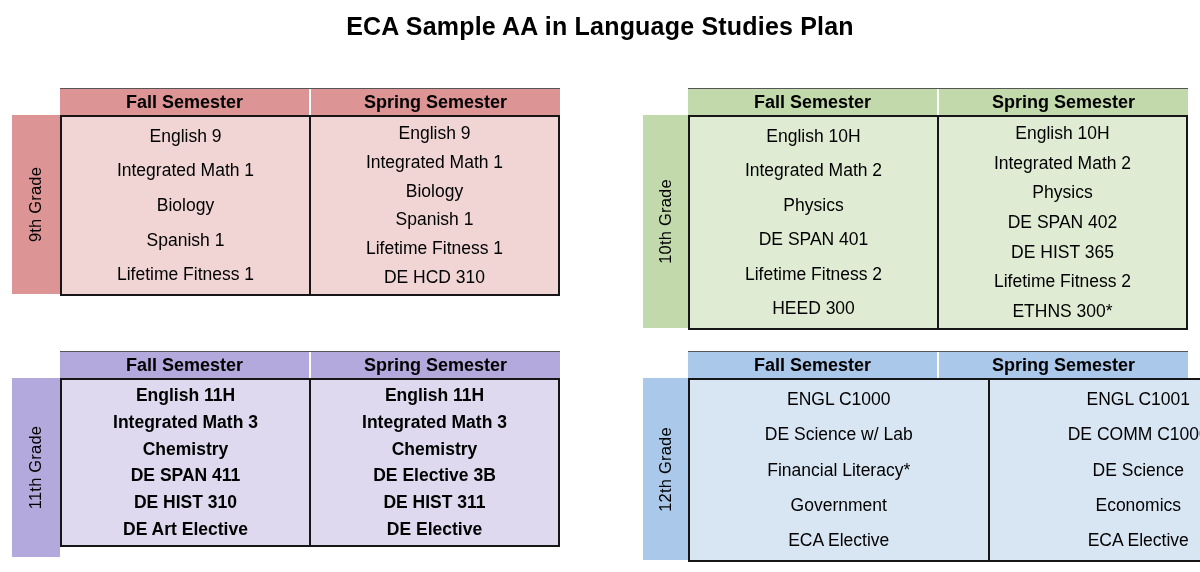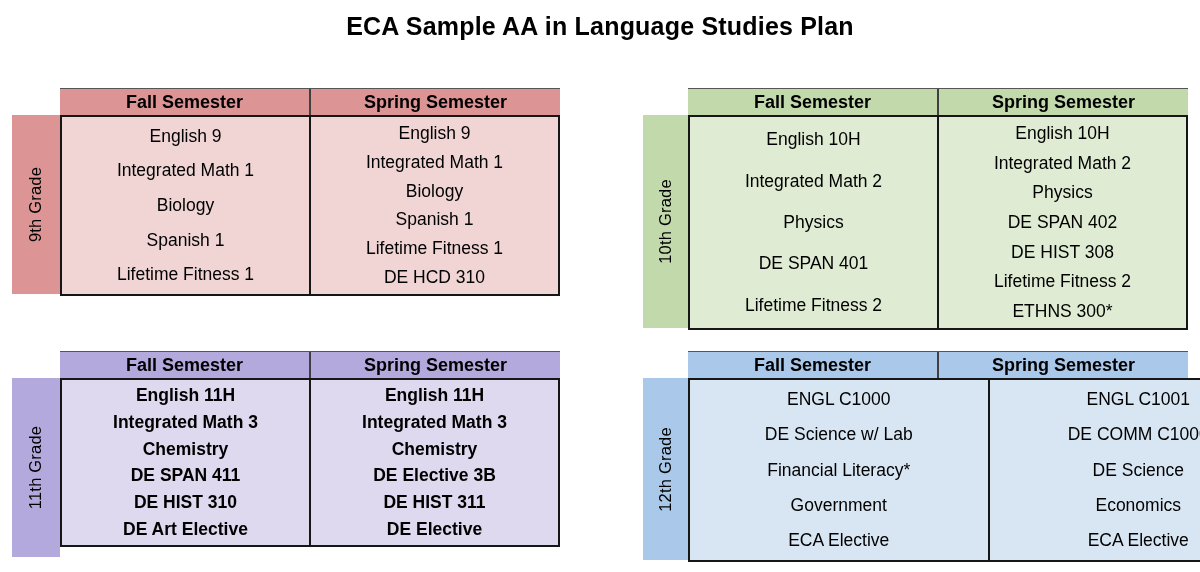--- a/index.html
+++ b/index.html
@@ -41,21 +41,21 @@
     border-top: 1px solid #555;
   }
   .hcell {
     flex: 1;
     display: flex;
     align-items: center;
     justify-content: center;
     font-size: 18px;
     font-weight: 600;
   }
-  .hcell.first { border-right: 2px solid #404040; }
+  .hcell.first { border-right: 2px solid #ffffff; }
   .tbody {
     position: absolute;
     display: flex;
     border: 2px solid #161616;
   }
   .col {
     flex: 1;
     display: flex;
     flex-direction: column;
     padding: 2px 4px;
@@ -112,27 +112,28 @@
       <div class="hcell first">Fall Semester</div>
       <div class="hcell">Spring Semester</div>
     </div>
     <div class="tbody" style="left: 688px; top: 115px; width: 500px; height: 215px; background-color: rgb(223, 236, 211);">
       <div class="col first">
         <div class="row">English 10H</div>
         <div class="row">Integrated Math 2</div>
         <div class="row">Physics</div>
         <div class="row">DE SPAN 401</div>
         <div class="row">Lifetime Fitness 2</div>
+        <div class="row">HEED 300</div>
       </div>
       <div class="col">
         <div class="row">English 10H</div>
         <div class="row">Integrated Math 2</div>
         <div class="row">Physics</div>
         <div class="row">DE SPAN 402</div>
-        <div class="row">DE HIST 308</div>
+        <div class="row">DE HIST 365</div>
         <div class="row">Lifetime Fitness 2</div>
         <div class="row">ETHNS 300*</div>
       </div>
     </div>
   </div>
 
   <div>
     <div class="band" style="left: 12px; top: 378px; width: 48px; height: 179px; background-color: rgb(180, 169, 221);">
       <span>11th Grade</span>
     </div>

